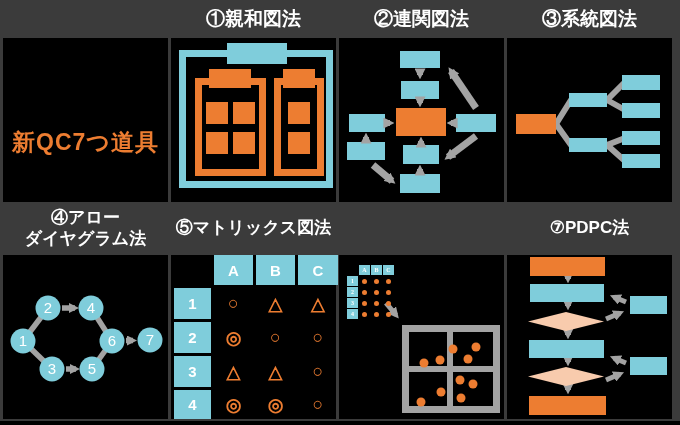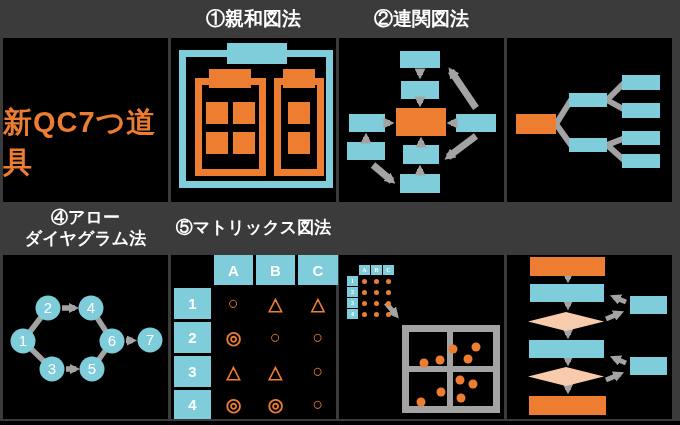--- a/index.html
+++ b/index.html
@@ -13,21 +13,21 @@
   .bottom-bar{position:absolute;left:0;bottom:0;width:680px;height:4px;background:#000;}
   .hdr{position:absolute;width:165px;display:flex;align-items:center;justify-content:center;
        color:var(--text-white);font-weight:700;text-align:center;white-space:pre-line;line-height:1.25;}
   .r1{top:0;height:38px;font-size:19px;}
   .r2{top:203px;height:50px;font-size:17px;}
   .panel{position:absolute;width:165px;height:164px;background:var(--panel-bg);}
   .row1{top:38px;} .row2{top:255px;}
   .c1{left:3px;} .c2{left:171px;} .c3{left:339px;font-family:Liberation Serif, serif;} .c4{left:507px;}
   .panel svg{position:absolute;left:0;top:0;display:block;}
   .title-text{position:absolute;inset:0;display:flex;align-items:center;justify-content:center;
-       color:var(--orange);font-weight:700;font-size:29px;letter-spacing:1px;margin-top:45px;}
+       color:var(--orange);font-weight:700;font-size:23px;letter-spacing:1px;margin-top:45px;}
   
   .f-orange{fill:var(--orange);} .f-cyan{fill:var(--cyan);} .f-peach{fill:var(--peach);}
   .s-orange{stroke:var(--orange);fill:none;} .s-cyan{stroke:var(--cyan);fill:none;}
   .s-gray{stroke:var(--arrow-gray);fill:none;}
   .node-num{fill:var(--text-white);font-size:15px;font-family:"Liberation Sans",sans-serif;}
   
   .matrix-table{position:absolute;left:3px;top:0;display:grid;
        grid-template-columns:37px 39px 39px 40px;grid-template-rows:30px 31px 31px 31px 29px;gap:3px;}
   .m-cell{display:flex;align-items:center;justify-content:center;}
   .m-head{background:var(--cyan);color:var(--text-white);font-weight:700;font-size:15px;}
@@ -40,24 +40,26 @@
   .mm-head{background:var(--cyan);color:var(--text-white);font-weight:700;font-size:6px;}
   .mm-dot{width:5px;height:5px;border-radius:50%;background:var(--orange);}
 </style>
 </head>
 <body>
 
 <div class="frame">
 
   <div class="hdr r1 c2">①親和図法</div>
   <div class="hdr r1 c3">②連関図法</div>
+  <div class="hdr r1 c4">③系統図法</div>
 
   <div class="hdr r2 c1">④アロー
 ダイヤグラム法</div>
   <div class="hdr r2 c2">⑤マトリックス図法</div>
+  <div class="hdr r2 c4">⑦PDPC法</div>
 
   <div class="panel row1 c1">
     <div class="title-text">新QC7つ道具</div>
   </div>
 
   <div class="panel row1 c2">
     <svg width="165" height="164" viewBox="0 0 165 164">
       <rect x="56" y="5" width="60" height="21" class="f-cyan"></rect>
       <rect x="11.5" y="15.5" width="147" height="131" class="s-cyan" stroke-width="7"></rect>
       <g>

